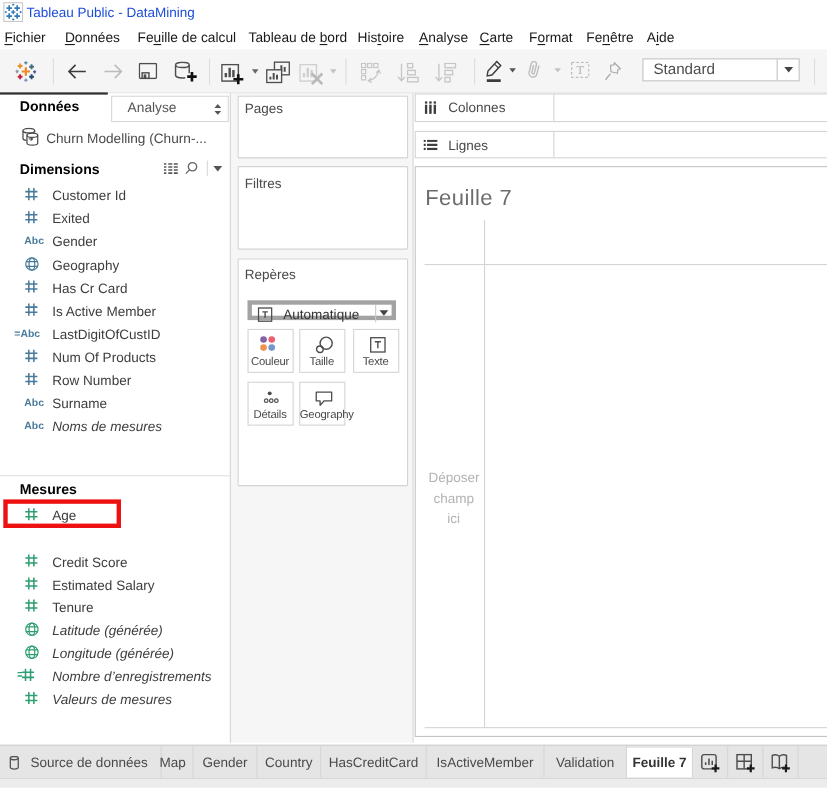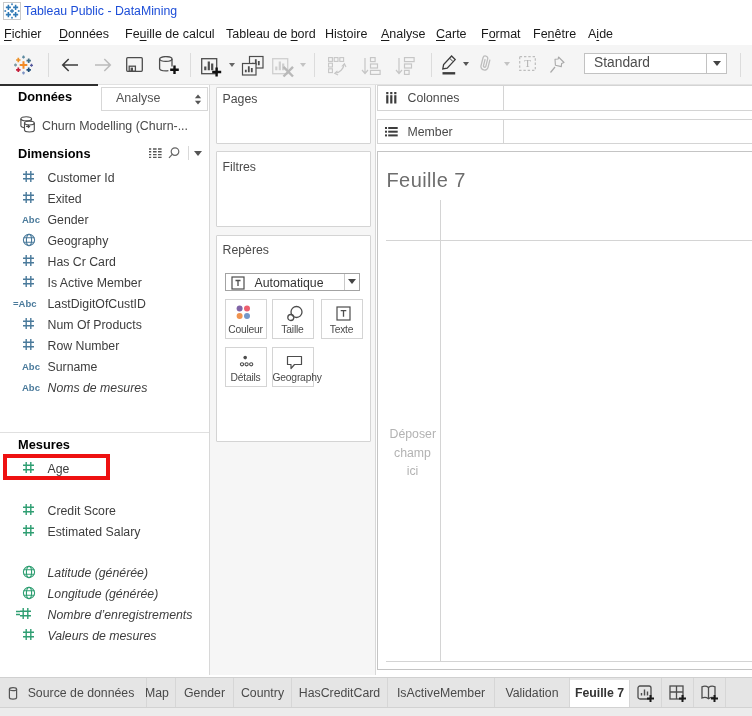--- a/index.html
+++ b/index.html
@@ -36,21 +36,21 @@
 .abc-b { color:#4a7a9b; font-weight:bold; font-size:9.5px; top:4px !important; }
 .it { font-style:italic; }
 .secthead { position:absolute; left:18px; font-weight:bold; color:#000; font-size:12.8px; }
 #redbox { position:absolute; left:3px; top:369px; width:107px; height:26px; border:4.5px solid #ee1111; z-index:5; }
 
 
 .card { position:absolute; background:#fff; border:1px solid #d4d4d4; border-radius:1px; font-size:12.3px; color:#4a4a4a; }
 .card .lbl { position:absolute; left:6px; top:4px; }
 
 
-#autodrop { position:absolute; left:8px; top:36.5px; width:135.5px; height:18px; border:1px solid #a3a3a3; }
+#autodrop { position:absolute; left:8px; top:36.5px; width:135.5px; height:18px; border:4px solid #a3a3a3; }
 #autodrop .txt { position:absolute; left:29px; top:2px; font-size:12.3px; color:#333; }
 #autodrop .arr { position:absolute; right:0; top:0; width:15.5px; height:16px; border-left:1px solid #c9c9c9; }
 #autodrop .arr:after { content:""; position:absolute; left:3px; top:5.5px; border-left:4.5px solid transparent; border-right:4.5px solid transparent; border-top:5.5px solid #444; }
 .mbtn { position:absolute; width:42px; height:40px; border:1px solid #d4d4d4; text-align:center; }
 .mbtn .cap { position:absolute; left:0; bottom:3px; width:100%; font-size:10.3px; color:#4a4a4a; letter-spacing:-0.2px; }
 
 
 .shelf { position:absolute; left:376.5px; width:376px; height:26px; background:#fff; border:1px solid #d4d4d4; }
 .shelf .lblbox { position:absolute; left:0; top:0; width:126px; height:24px; border-right:1px solid #d4d4d4; }
 .shelf .txt { position:absolute; left:30px; top:5px; font-size:12.3px; color:#4a4a4a; }
@@ -350,20 +350,26 @@
             <use href="#hashg"></use>
           </svg></span>
         <span class="txt">Credit Score</span>
       </div>
     <div class="fieldrow" style="top:435.5px">
         <span class="icon"><svg width="13" height="13" viewBox="0 0 13 13">
             <use href="#hashg"></use>
           </svg></span>
         <span class="txt">Estimated Salary</span>
       </div>
+    <div class="fieldrow" style="top:456px">
+        <span class="icon"><svg width="13" height="13" viewBox="0 0 13 13">
+            <use href="#hashg"></use>
+          </svg></span>
+        <span class="txt">Tenure</span>
+      </div>
     <div class="fieldrow" style="top:477px">
         <span class="icon"><svg width="14" height="14" viewBox="0 0 14 14">
             <use href="#globeg"></use>
           </svg></span>
         <span class="txt it">Latitude (générée)</span>
       </div>
     <div class="fieldrow" style="top:498px">
         <span class="icon"><svg width="14" height="14" viewBox="0 0 14 14">
             <use href="#globeg"></use>
           </svg></span>
@@ -467,21 +473,21 @@
   <svg class="abs" style="left:7px;top:7px" width="13" height="10" viewBox="0 0 13 10">
     <g fill="#3d3d3d">
       <rect x="0" y="0" width="2" height="2"></rect>
         <rect x="0" y="3.7" width="2" height="2"></rect>
         <rect x="0" y="7.4" width="2" height="2"></rect>
       <rect x="3.2" y="0" width="9.5" height="2"></rect>
         <rect x="3.2" y="3.7" width="9.5" height="2"></rect>
         <rect x="3.2" y="7.4" width="9.5" height="2"></rect>
     </g>
   </svg>
-  <span class="txt">Member</span>
+  <span class="txt">Lignes</span>
   </div>
 
 <div id="sheet">
   <div id="sheettitle">Feuille 7</div>
   <div id="vline"></div>
   <div id="hline"></div>
   <div id="hline2"></div>
   <div id="dropzone">Déposer champ ici</div>
 </div>
 

